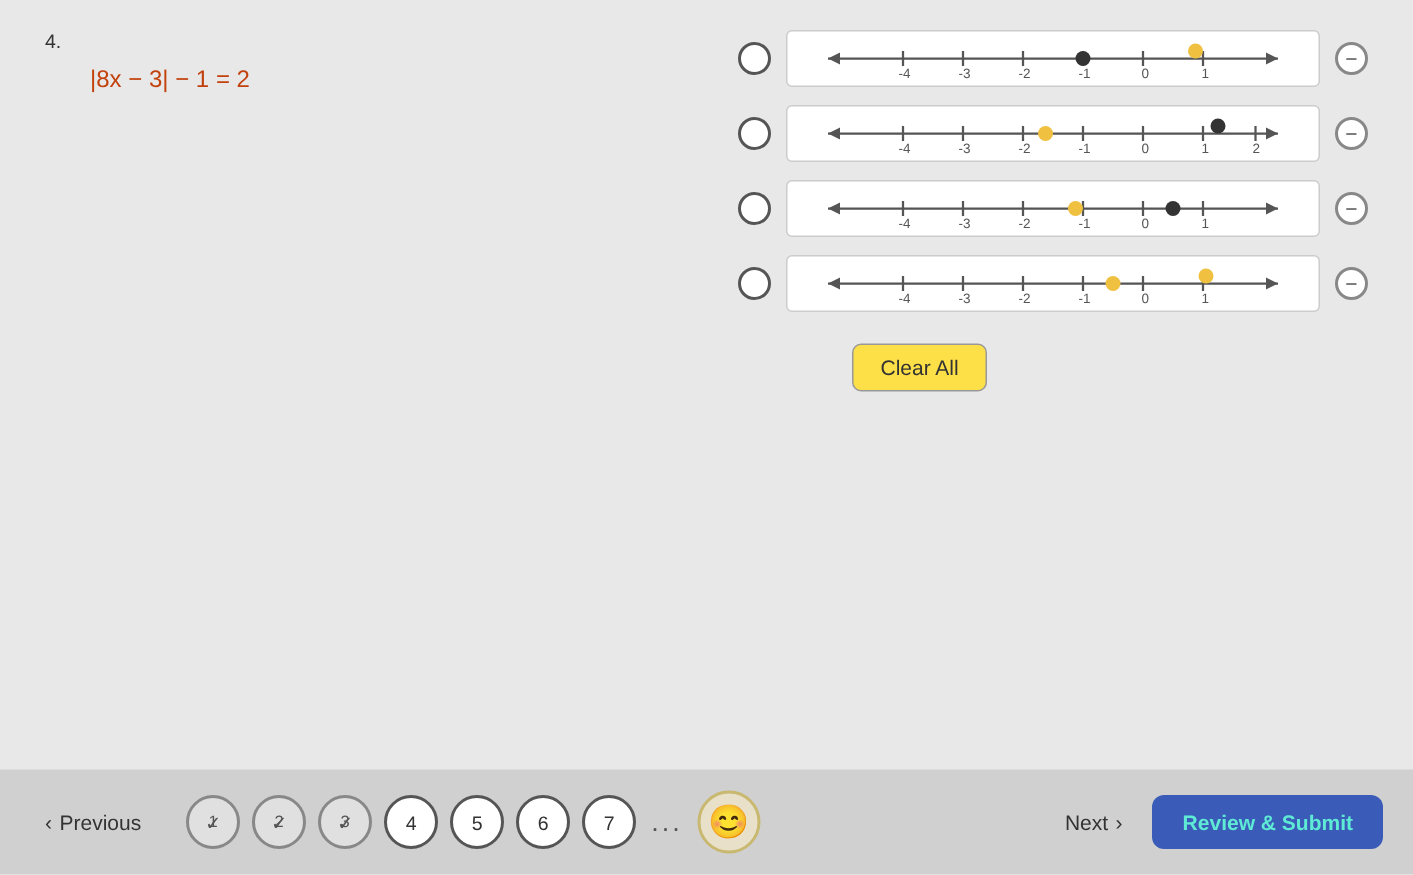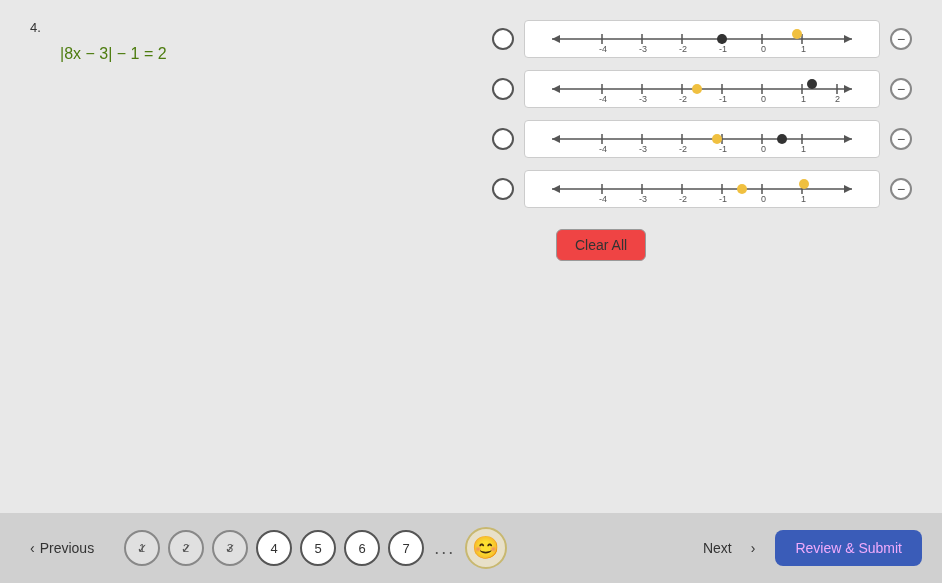--- a/index.html
+++ b/index.html
@@ -25,21 +25,21 @@
     }
 
     .question-number {
       font-size: 13px;
       color: #333;
       margin-bottom: 10px;
     }
 
     .equation {
       font-size: 16px;
-      color: #4d7c0f;
+      color: #c2410c;
       margin-top: 8px;
       margin-left: 30px;
     }
 
     .answers-area {
       width: 420px;
       display: flex;
       flex-direction: column;
       gap: 12px;
     }
@@ -88,23 +88,23 @@
       justify-content: center;
       cursor: pointer;
       font-size: 14px;
       color: #555;
       flex-shrink: 0;
     }
 
     .clear-all-btn {
       margin-top: 5px;
       align-self: flex-start;
-      margin-left: 32px;
+      margin-left: 44px;
       padding: 7px 18px;
-      background: #ef4444;
+      background: #fde047;
       border: 1.5px solid #999;
       border-radius: 6px;
       font-size: 14px;
       color: #333;
       cursor: pointer;
     }
 
     
     .bottom-nav {
       position: absolute;
@@ -160,37 +160,37 @@
       border: 2px solid #c8b870;
       display: flex;
       align-items: center;
       justify-content: center;
       font-size: 22px;
       cursor: pointer;
     }
 
     .next-btn {
       display: flex;
-      gap: 19px;
+      gap: 5px;
       background: transparent;
       border: none;
       font-size: 14px;
       color: #333;
       cursor: pointer;
       padding: 8px 10px;
     }
 
     .review-btn {
       background: #3a5cb8;
-      color: #f0abfc;
+      color: #5eead4;
       border: none;
       border-radius: 8px;
       padding: 10px 20px;
       font-size: 14px;
-      font-weight: normal;
+      font-weight: bold;
       cursor: pointer;
     }
 
     .spacer { flex: 1; }
 
     
     .nl-axis {
       stroke: #555;
       stroke-width: 1.5;
     }

